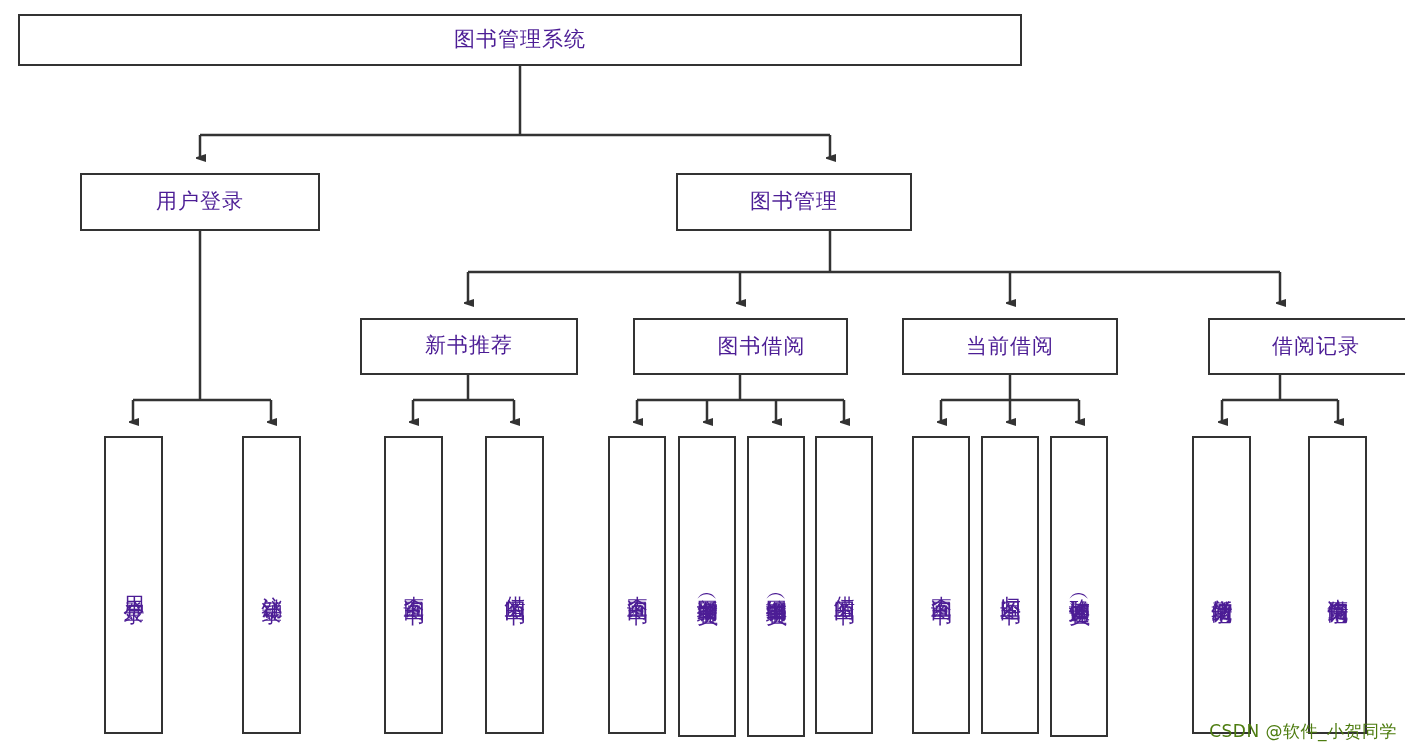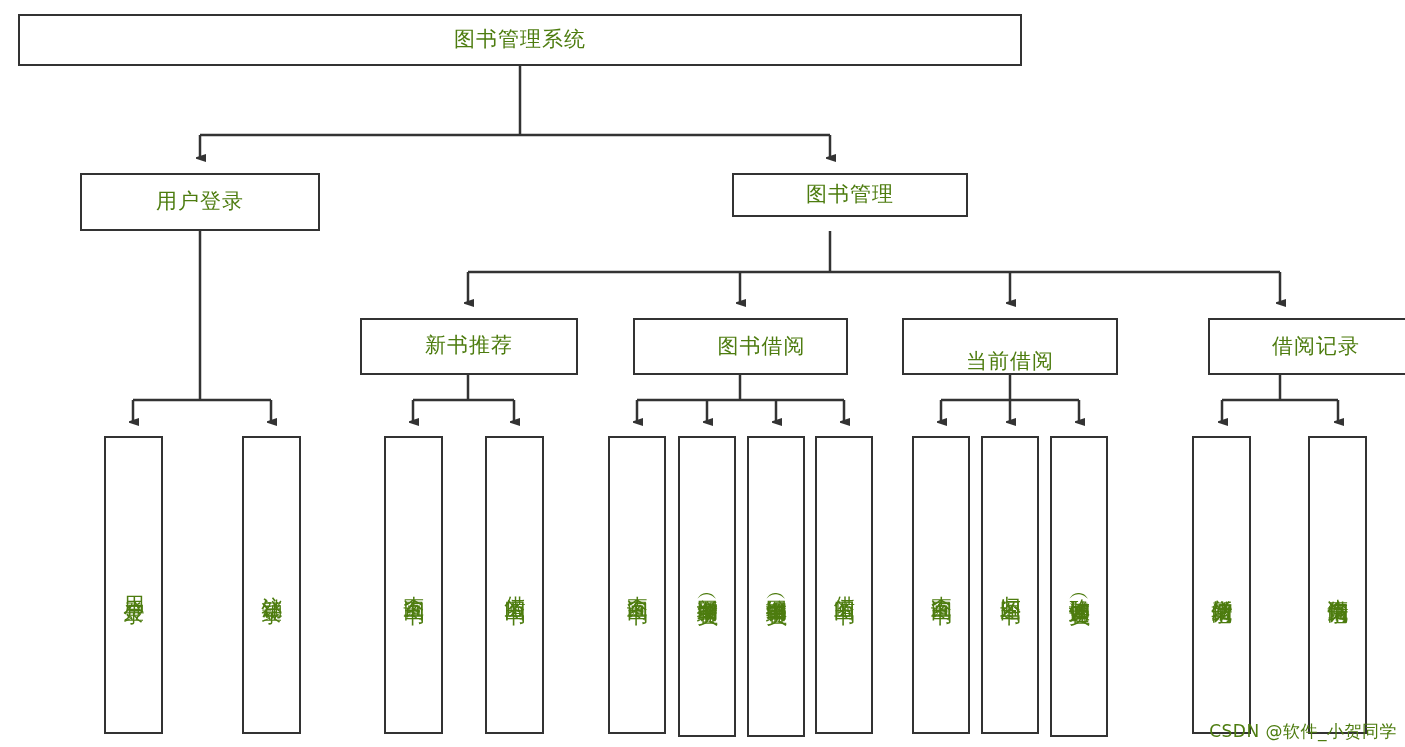--- a/index.html
+++ b/index.html
@@ -14,21 +14,21 @@
   .node{
     position:absolute;
     box-sizing:border-box;
     background:#ffffff;
     border:2.5px solid #333333;
     display:flex;
     align-items:center;
     justify-content:center;
   }
   .node .lbl{
-    color:#4d7c0f;
+    color:#4c1d95;
     font-size:21px;
     letter-spacing:1px;
     white-space:nowrap;
     line-height:1.1;
   }
   .node.leaf{
     border-width:2.5px;
     align-items:center;
     justify-content:center;
   }
@@ -106,31 +106,31 @@
     </g>
   </svg>
 
   <div class="node" style="left:18px;top:14px;width:1004px;height:52px;">
     <span class="lbl">图书管理系统</span>
   </div>
 
   <div class="node" style="left:80px;top:173px;width:240px;height:58px;">
     <span class="lbl">用户登录</span>
   </div>
-  <div class="node" style="left:732px;top:173px;width:236px;height:44px;font-family:Liberation Serif, serif;">
+  <div class="node" style="left:676px;top:173px;width:236px;height:58px;font-family:Liberation Serif, serif;">
     <span class="lbl">图书管理</span>
   </div>
 
   <div class="node" style="left:360px;top:318px;width:218px;height:57px;font-family:Liberation Mono, monospace;">
     <span class="lbl">新书推荐</span>
   </div>
   <div class="node" style="left:633px;top:318px;width:215px;height:57px;padding-left:42px;">
     <span class="lbl">图书借阅</span>
   </div>
-  <div class="node" style="left:902px;top:318px;width:216px;height:57px;align-items:flex-end;">
+  <div class="node" style="left:902px;top:318px;width:216px;height:57px;">
     <span class="lbl">当前借阅</span>
   </div>
   <div class="node" style="left:1208px;top:318px;width:216px;height:57px;">
     <span class="lbl">借阅记录</span>
   </div>
 
   <div class="node leaf" style="left:104px;top:436px;width:59px;height:298px;">
     <span class="lbl">用户登录</span>
   </div>
   <div class="node leaf" style="left:242px;top:436px;width:59px;height:298px;">

